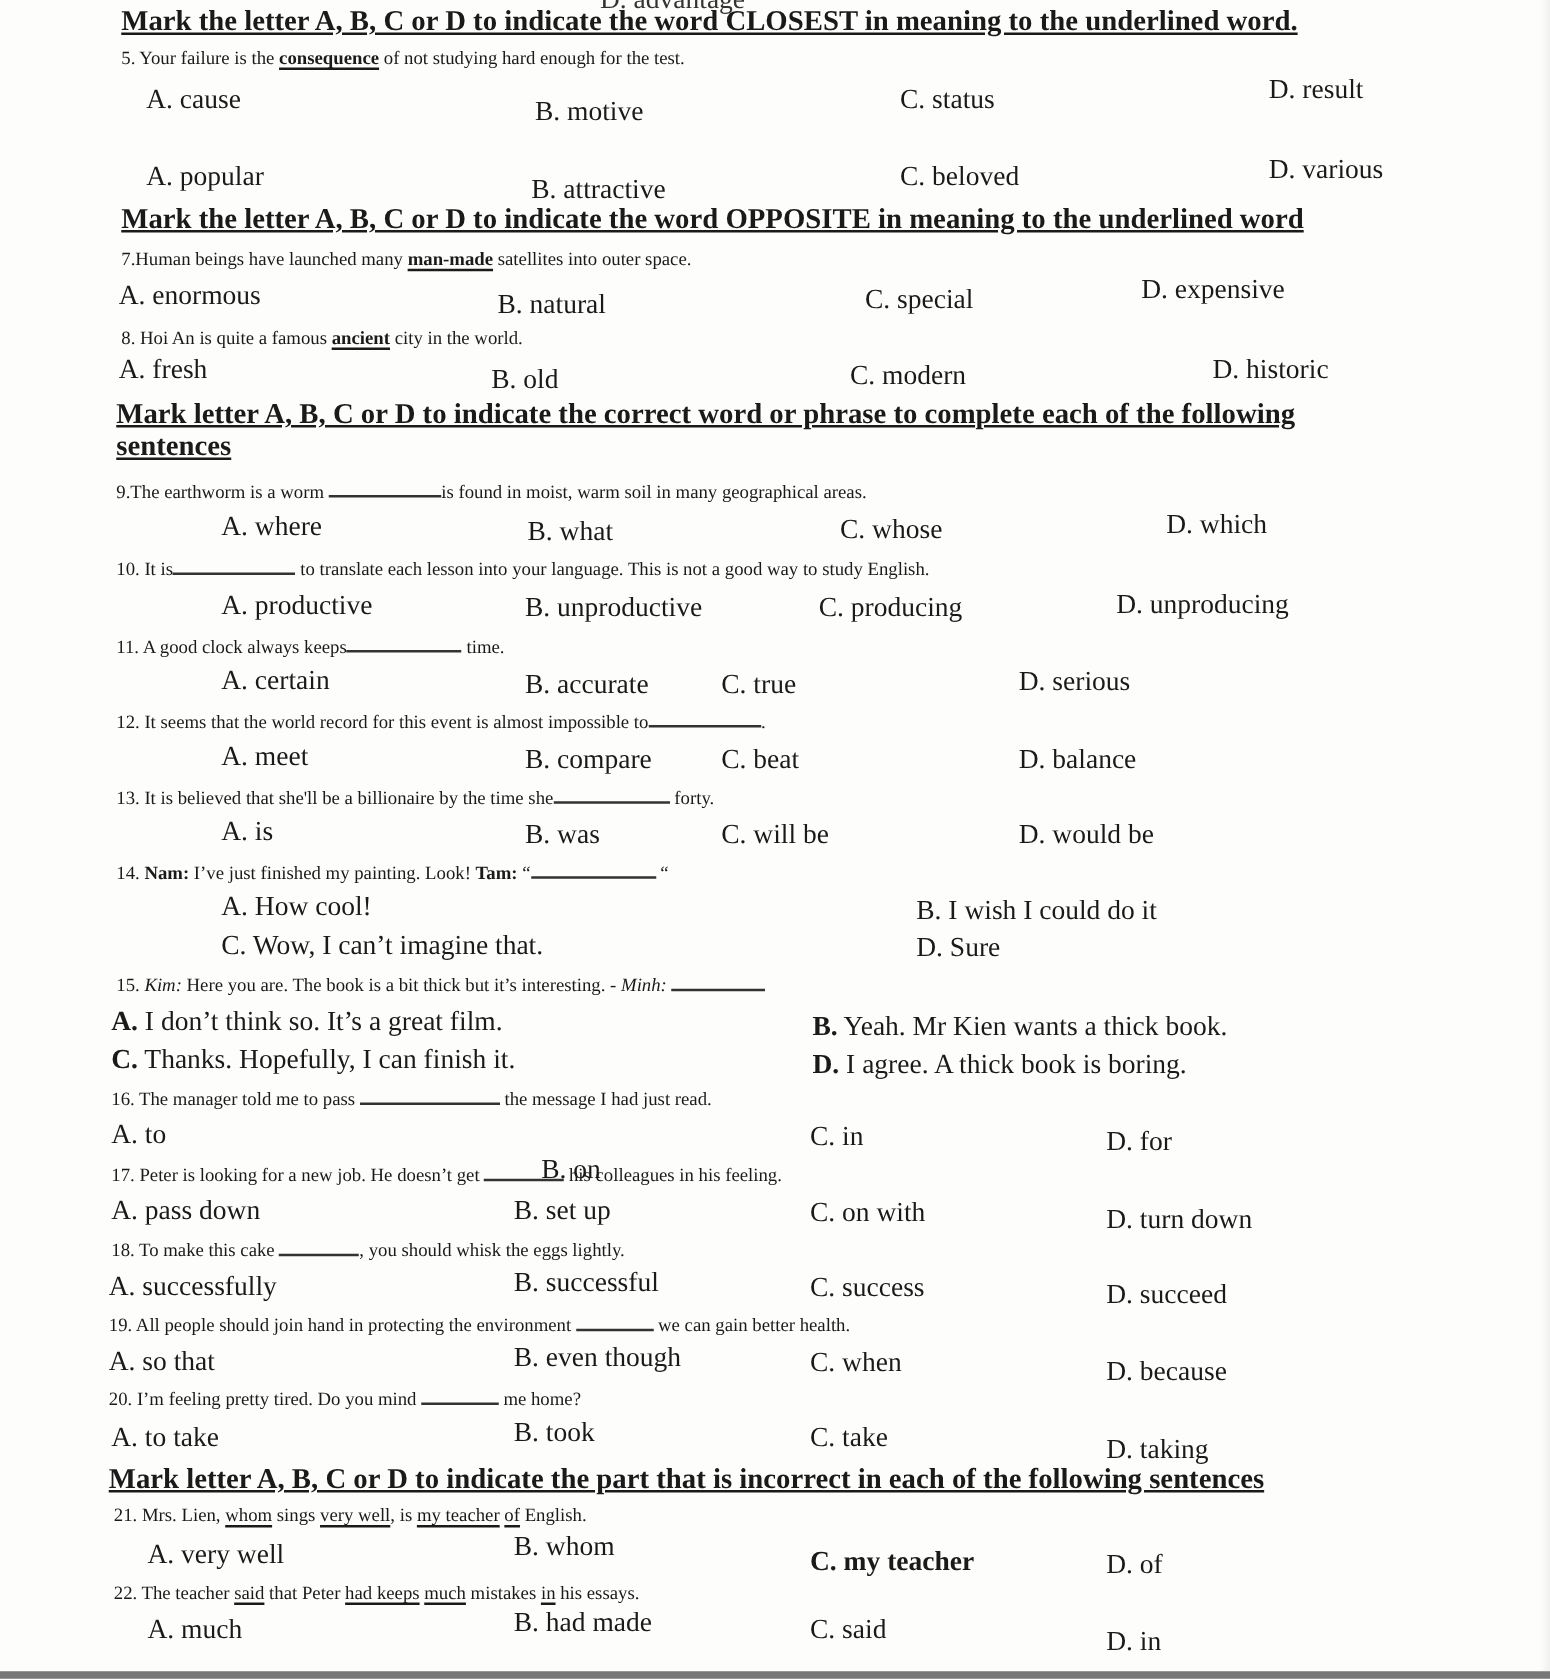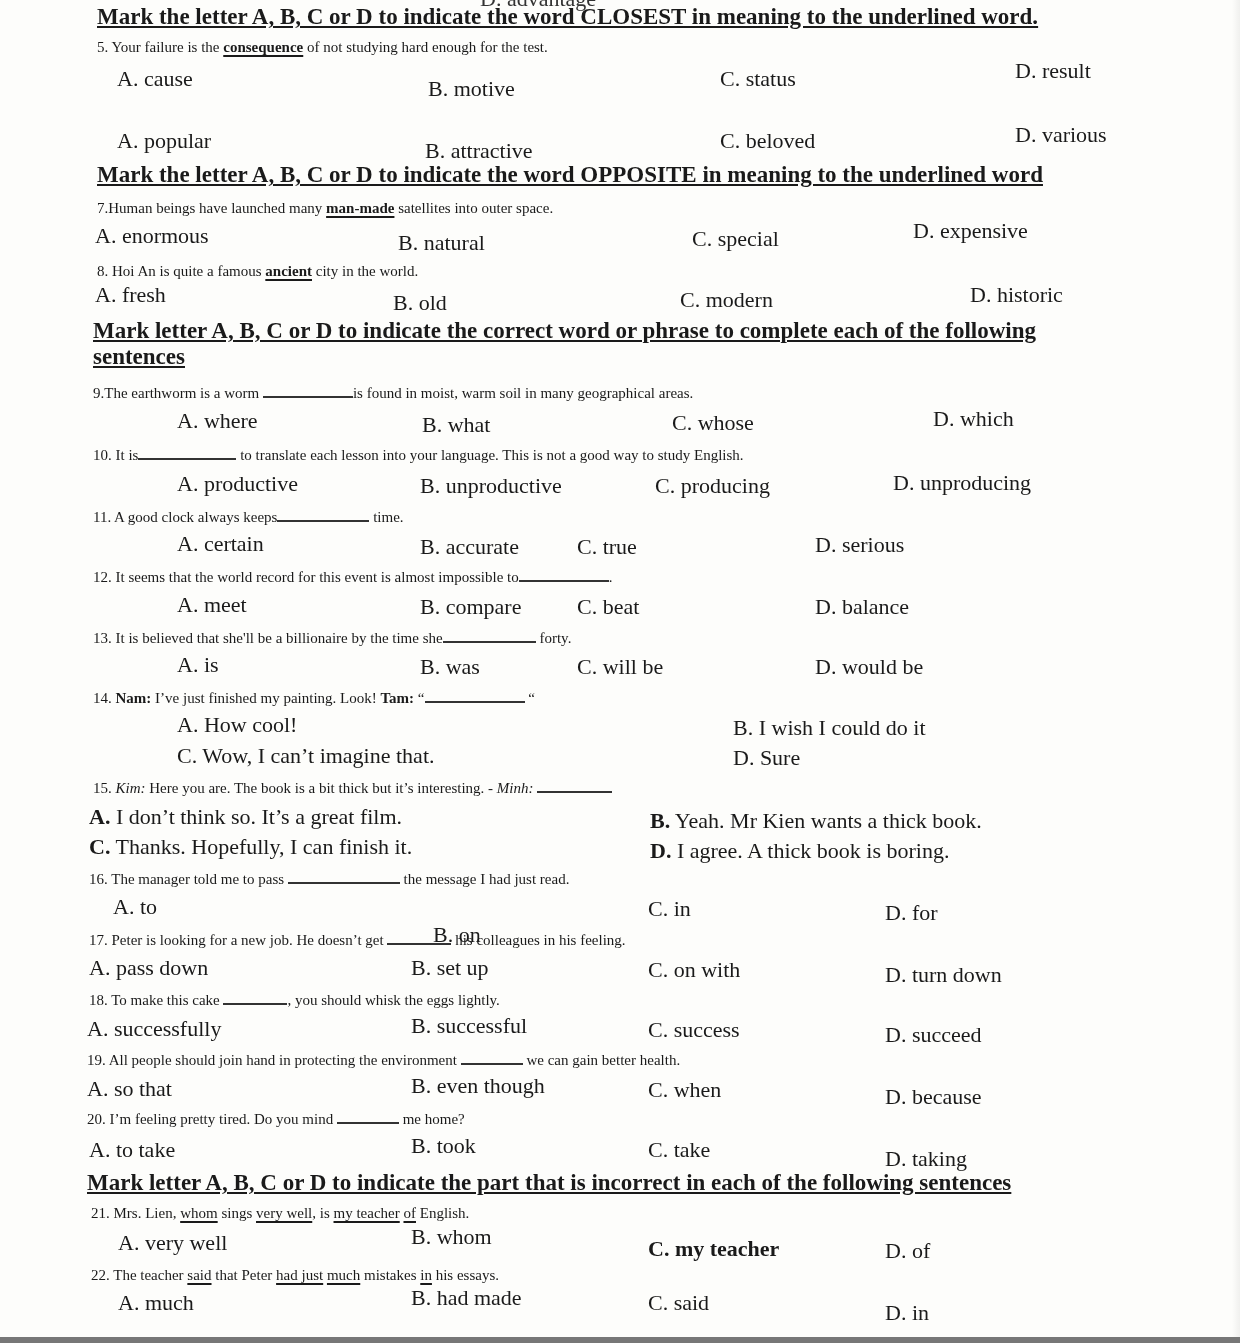--- a/index.html
+++ b/index.html
@@ -116,21 +116,21 @@
     <span>15. </span><span class="i">Kim:</span><span> Here you are. The book is a bit thick but it’s interesting. - </span><span class="i">Minh:</span> <span class="blank" style="width:75px;"></span>
   </div>
   <div class="opt" style="left:89px;top:804px;"><span class="b">A.</span><span> I don’t think so. It’s a great film.</span></div>
   <div class="opt" style="left:650px;top:808px;"><span class="b">B.</span><span> Yeah. Mr Kien wants a thick book.</span></div>
   <div class="opt" style="left:89px;top:834px;"><span class="b">C.</span><span> Thanks. Hopefully, I can finish it.</span></div>
   <div class="opt" style="left:650px;top:838px;"><span class="b">D.</span><span> I agree. A thick book is boring.</span></div>
 
   <div class="line" style="left:89px;top:864px;">
     <span>16. The manager told me to pass </span><span class="blank" style="width:112px;"></span><span> the message I had just read.</span>
   </div>
-  <div class="opt" style="left:89px;top:894px;margin-left:24px;">A. to</div>
+  <div class="opt" style="left:89px;top:894px;">A. to</div>
   <div class="opt" style="left:433px;top:894px;margin-top:28px;">B. on</div>
   <div class="opt" style="left:648px;top:896px;">C. in</div>
   <div class="opt" style="left:885px;top:900px;">D. for</div>
 
   <div class="line" style="left:89px;top:925px;">
     <span>17. Peter is looking for a new job. He doesn’t get </span><span class="blank" style="width:64px;"></span><span> his colleagues in his feeling.</span>
   </div>
   <div class="opt" style="left:89px;top:955px;">A. pass down</div>
   <div class="opt" style="left:411px;top:955px;">B. set up</div>
   <div class="opt" style="left:648px;top:957px;">C. on with</div>
@@ -164,21 +164,21 @@
 
   <div class="line" style="left:91px;top:1200px;">
     <span>21. Mrs. Lien, </span><span class="ul">whom</span><span> sings </span><span class="ul">very well</span><span>, is </span><span class="ul">my teacher</span><span> </span><span class="ul">of</span><span>  English.</span>
   </div>
   <div class="opt" style="left:118px;top:1230px;">A. very well</div>
   <div class="opt" style="left:411px;top:1224px;">B. whom</div>
   <div class="opt" style="left:648px;top:1236px;font-weight:bold;">C. my teacher</div>
   <div class="opt" style="left:885px;top:1238px;">D. of</div>
 
   <div class="line" style="left:91px;top:1262px;">
-    <span>22. The teacher </span><span class="ul">said</span><span> that Peter </span><span class="ul">had just</span><span> </span><span class="ul">much</span><span> mistakes </span><span class="ul">in</span><span> his essays.</span>
+    <span>22. The teacher </span><span class="ul">said</span><span> that Peter </span><span class="ul">had keeps</span><span> </span><span class="ul">much</span><span> mistakes </span><span class="ul">in</span><span> his essays.</span>
   </div>
   <div class="opt" style="left:118px;top:1290px;">A. much</div>
   <div class="opt" style="left:411px;top:1285px;">B.  had made</div>
   <div class="opt" style="left:648px;top:1290px;">C. said</div>
   <div class="opt" style="left:885px;top:1300px;">D. in</div>
 
   <div class="right-edge"></div>
   <div class="bottom-bar"></div>
 </div>
 

